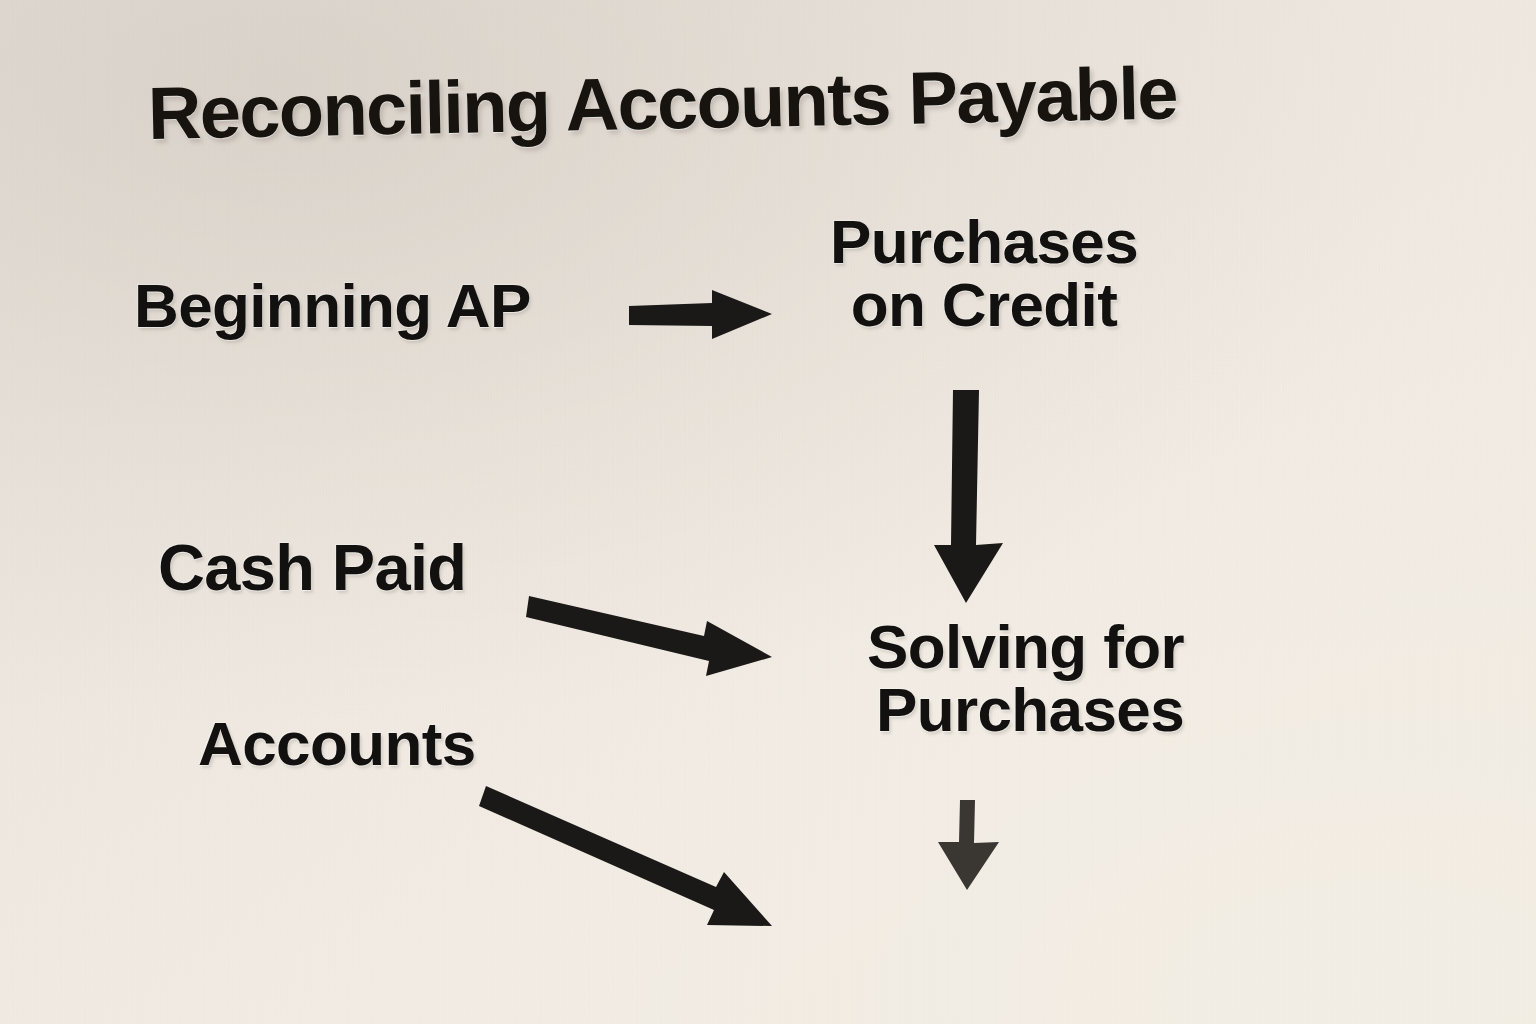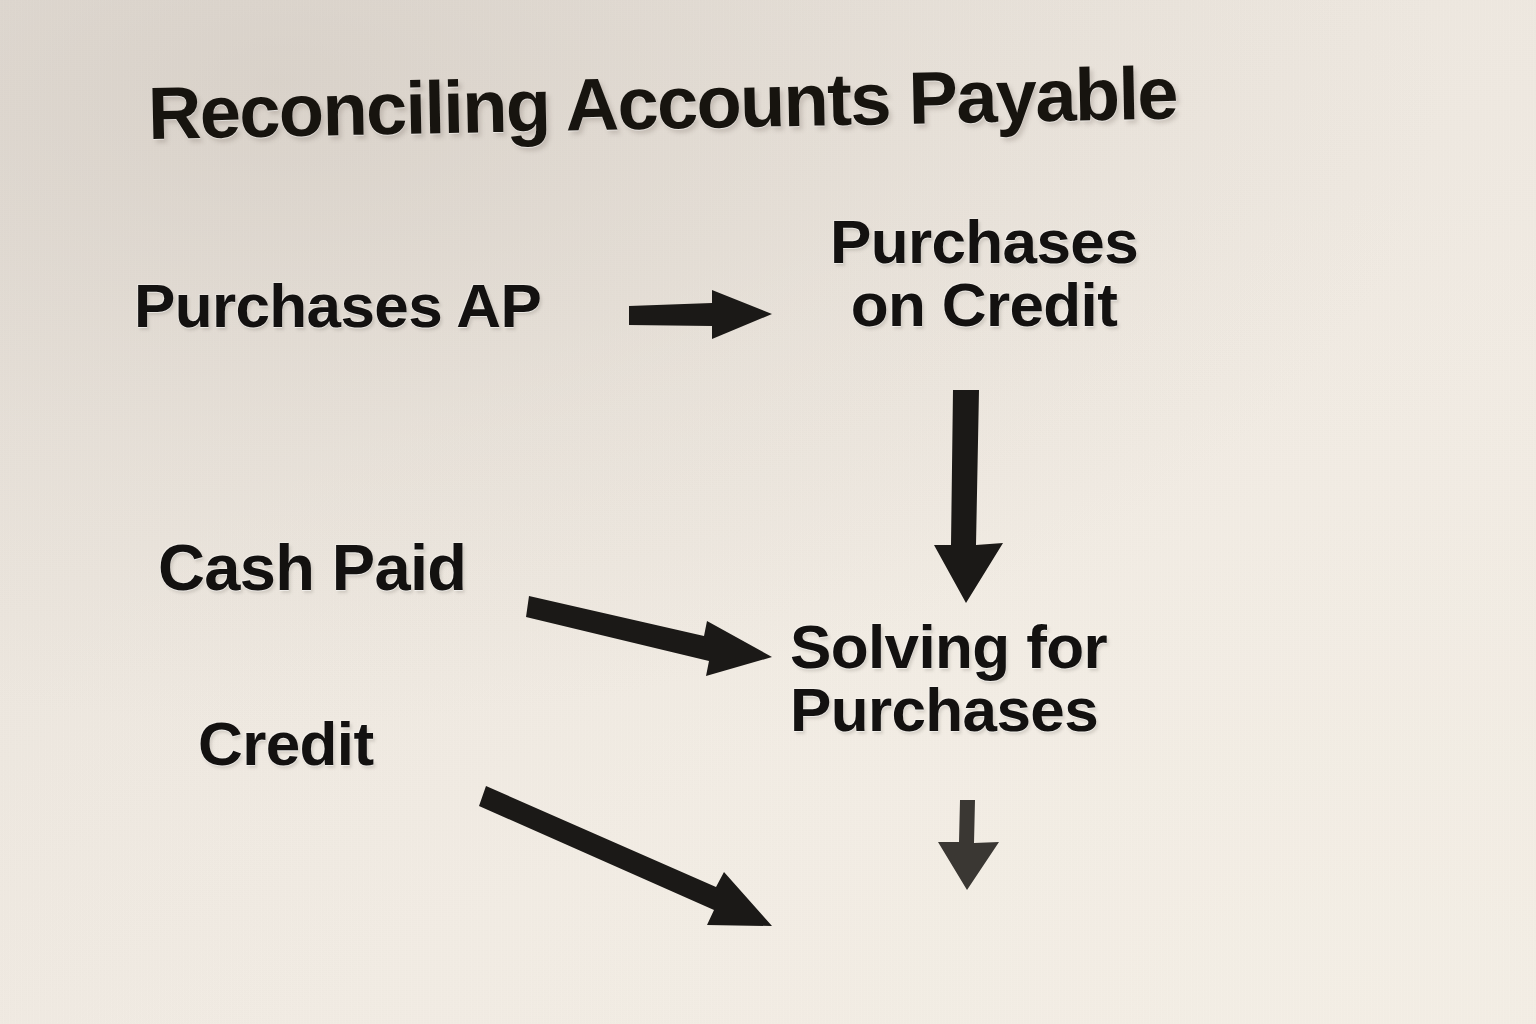--- a/index.html
+++ b/index.html
@@ -87,21 +87,21 @@
   }
   #node-returns {
     left: 198px;
     top: 712px;
     font-size: 62px;
   }
   #node-solving-for-purchases {
     left: 790px;
     top: 615px;
     font-size: 62px;
-    text-align: left;
+    text-align: right;
     width: 394px;
   }
   #node-ending-ap {
     left: 792px;
     top: 874px;
     font-size: 62px;
     z-index: 6;
   }
 
   #arrows {
@@ -138,26 +138,26 @@
 
     <g>
       <polygon class="arrow-shape" points="486,786 716,887 724,872 772,926 707,925 714,910 479,806"></polygon>
     </g>
 
     <g>
       <polygon class="arrow-shape-soft" points="960,800 975,800 974,843 999,842 967,890 938,842 959,842"></polygon>
     </g>
   </svg>
 
-  <div id="node-beginning-ap" class="node">Purchases AP</div>
+  <div id="node-beginning-ap" class="node">Beginning AP</div>
 
   <div id="node-purchases-on-credit" class="node">Purchases
 on Credit</div>
 
   <div id="node-cash-paid" class="node">Cash Paid</div>
 
-  <div id="node-returns" class="node">Credit</div>
+  <div id="node-returns" class="node">Accounts</div>
 
   <div id="node-solving-for-purchases" class="node">Solving for
 Purchases</div>
 
 
 </div>
 
 </body></html>

